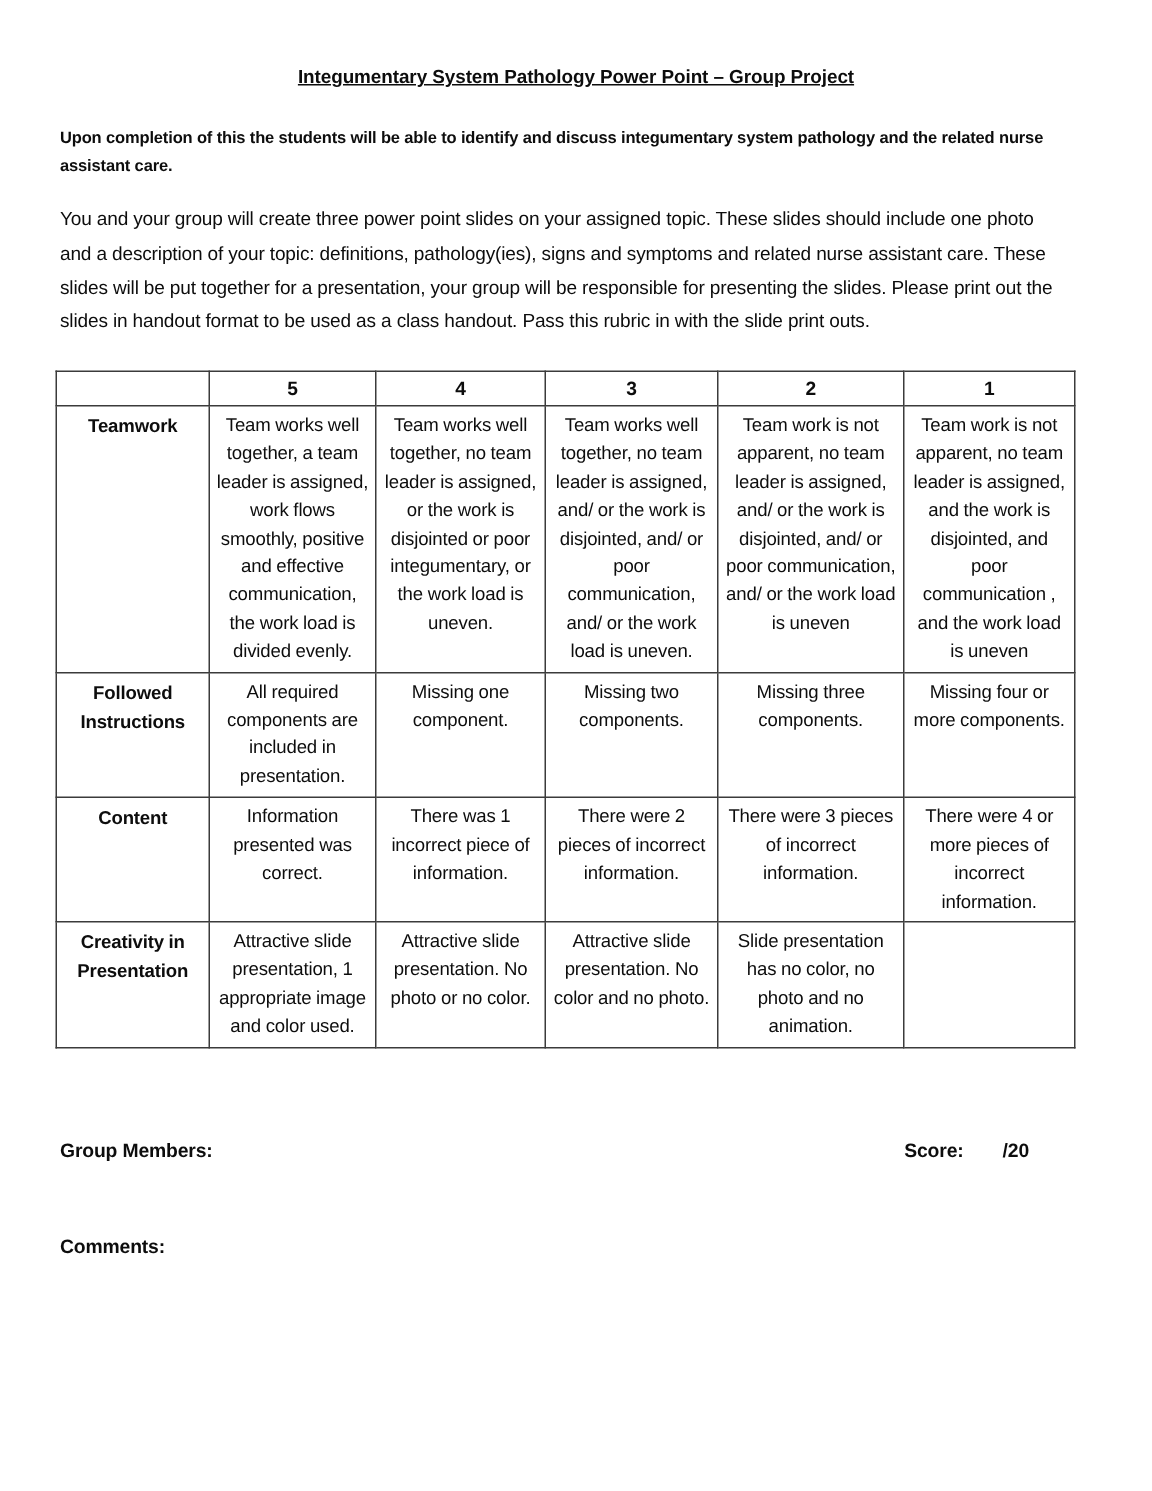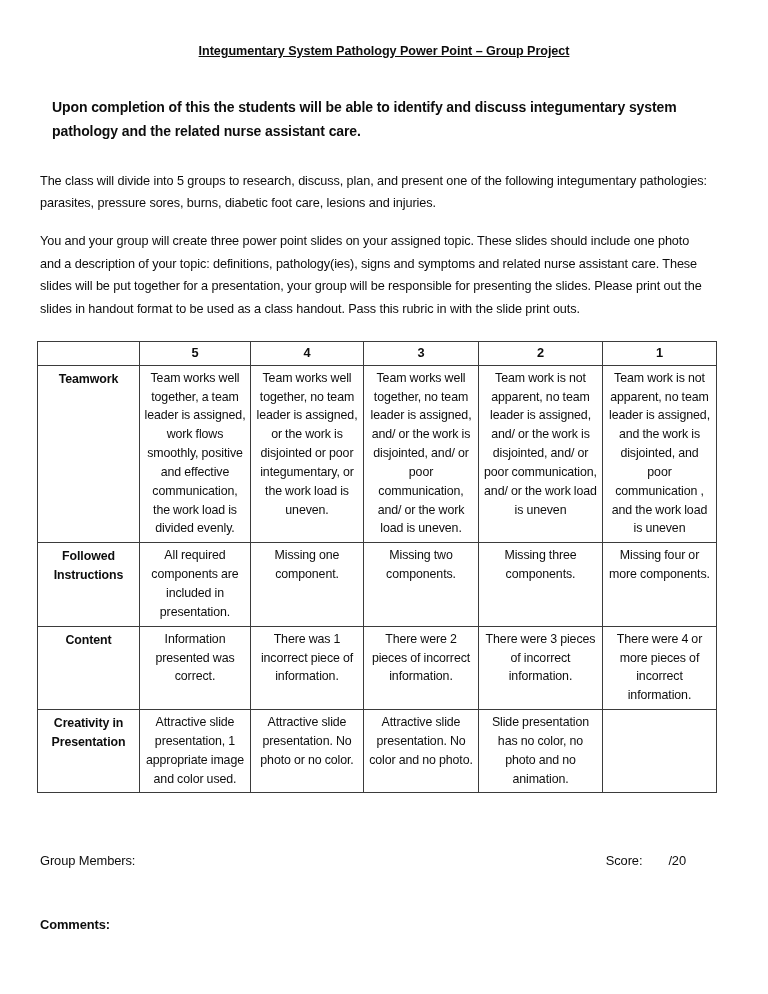--- a/index.html
+++ b/index.html
@@ -28,23 +28,23 @@
     font-weight: bold;
     font-size: 12.6px;
     line-height: 1.4;
     margin: 0;
     padding-top: 43px;
     letter-spacing: -0.05px;
     text-decoration: underline;
   }
   .lead {
     font-weight: bold;
-    font-size: 14px;
+    font-size: 11px;
     line-height: 1.72;
-    margin: 12px;
+    margin: 0;
     padding-top: 22px;
     padding-right: 18px;
     letter-spacing: -0.1px;
   }
   .para {
     font-size: 12.7px;
     line-height: 1.78;
     margin: 0;
     padding-top: 15px;
     padding-right: 18px;
@@ -86,21 +86,21 @@
   col.c1 { width: 111px; }
   col.c2 { width: 113px; }
   col.c3 { width: 115px; }
   col.c4 { width: 124px; }
   col.c5 { width: 114px; }
   
   .footer-row {
     display: flex;
     align-items: baseline;
     padding-top: 37px;
-    font-weight: normal;
+    font-weight: bold;
     font-size: 12.9px;
     letter-spacing: -0.1px;
   }
   .group-members { flex: 0 0 auto; }
   .spacer { flex: 1 1 auto; }
   .score-label { padding-right: 26px; margin-top: 23px; }
   .score-value { padding-right: 42px; text-align: center; }
   .comments {
     padding-top: 49px;
     font-weight: bold;
@@ -110,21 +110,20 @@
 </style>
 </head>
 <body>
 
 <div class="page">
 
   <div class="doc-title">Integumentary System Pathology Power Point – Group Project</div>
 
   <div class="lead">Upon completion of this the students will be able to identify and discuss integumentary system pathology and the related nurse assistant care.</div>
 
-  <div class="para">The class will divide into 5 groups to research, discuss, plan, and present one of the following integumentary pathologies: parasites, pressure sores, burns, diabetic foot care, lesions and injuries.</div>
 
   <div class="para">You and your group will create three power point slides on your assigned topic.  These slides should include one photo and a description of your topic: definitions, pathology(ies), signs and symptoms and related nurse assistant care.  These slides will be put together for a presentation, your group will be responsible for presenting the slides.  Please print out the slides in handout format to be used as a class handout.  Pass this rubric in with the slide print outs.</div>
 
   <table class="rubric">
     <colgroup>
       <col class="c0">
         <col class="c1">
         <col class="c2">
         <col class="c3">
         <col class="c4">

